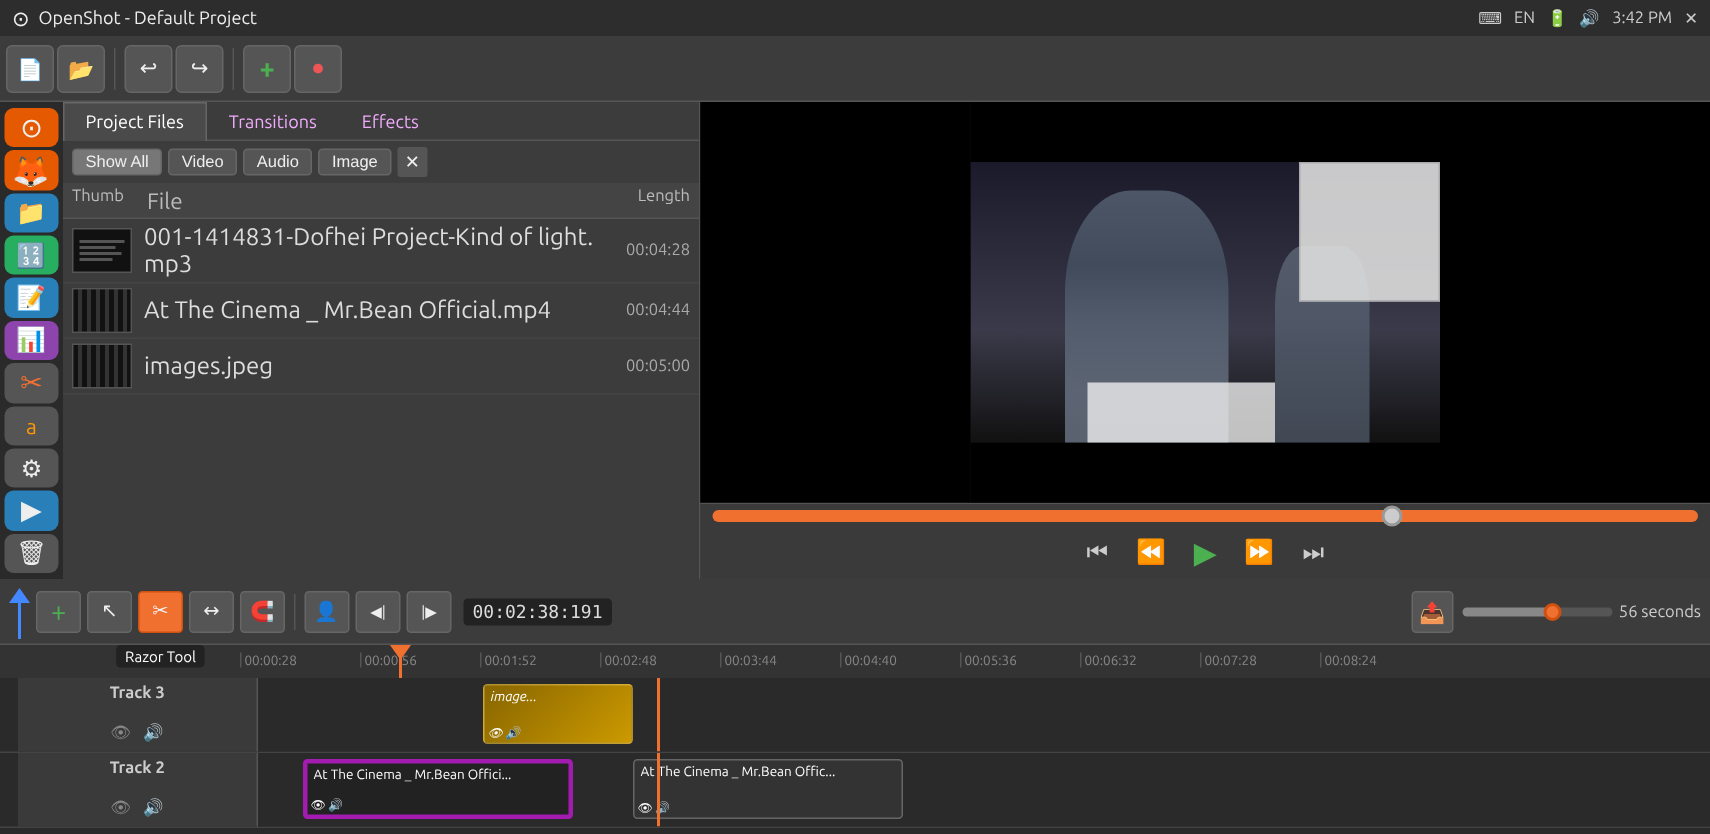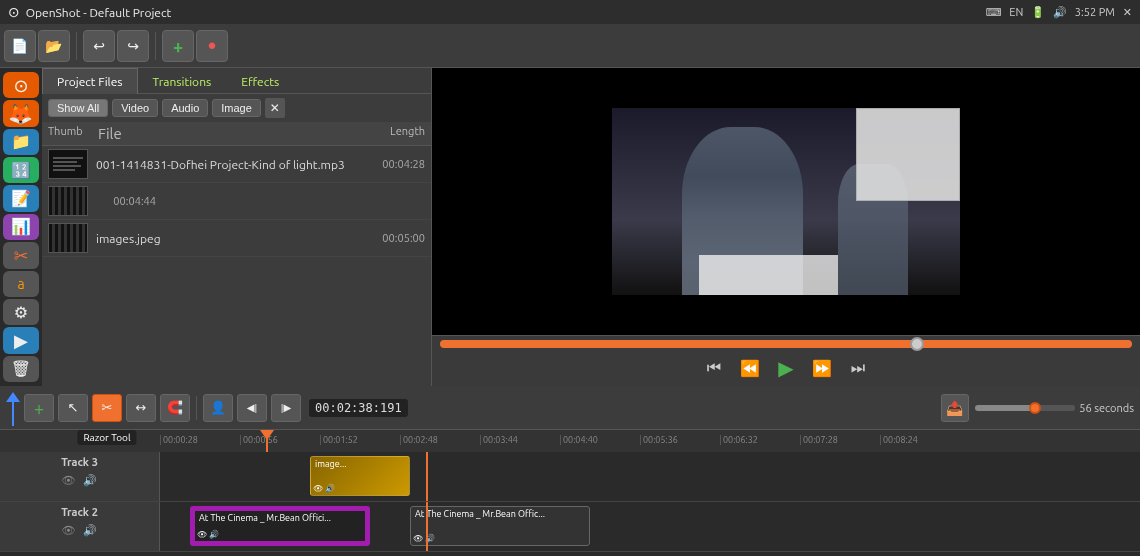--- a/index.html
+++ b/index.html
@@ -81,40 +81,40 @@
       font-size: 18px;
     }
     .sidebar-app-icon.orange { background: #e55a00; }
     .sidebar-app-icon.blue { background: #2980b9; }
     .sidebar-app-icon.green { background: #27ae60; }
     .sidebar-app-icon.purple { background: #8e44ad; }
     .sidebar-app-icon.dark { background: #555; }
 
     
     #project-panel {
-      width: 390px;
+      width: 425px;
       background: #3c3c3c;
       display: flex;
       flex-direction: column;
       flex-shrink: 0;
       border-right: 1px solid #555;
     }
 
     
     #panel-tabs {
       display: flex;
       background: #3c3c3c;
       border-bottom: 1px solid #555;
       flex-shrink: 0;
     }
     .panel-tab {
       padding: 6px 14px;
       cursor: pointer;
       font-size: 12px;
-      color: #bef264;
+      color: #f0abfc;
       border: 1px solid transparent;
       border-bottom: none;
       margin-bottom: -1px;
     }
     .panel-tab.active {
       background: #4a4a4a;
       border-color: #666;
       color: #fff;
     }
 
@@ -183,21 +183,21 @@
       background: #111;
       border: 1px solid #555;
       margin-right: 8px;
       flex-shrink: 0;
       display: flex; align-items: center; justify-content: center;
     }
     .file-thumb-audio {
       background: #111;
       display: flex; align-items: center; justify-content: center;
     }
-    .file-name { flex: 1; font-size: 12px; color: #ddd; word-break: break-all; }
+    .file-name { flex: 1; font-size: 16px; color: #ddd; word-break: break-all; }
     .file-length { width: 60px; text-align: right; font-size: 11px; color: #aaa; }
 
     
     #video-panel {
       flex: 1;
       background: #3c3c3c;
       display: flex;
       flex-direction: column;
     }
 
@@ -413,21 +413,22 @@
     }
     .track-header {
       width: 160px;
       background: #3a3a3a;
       display: flex;
       align-items: center;
       padding: 4px 8px;
       flex-shrink: 0;
       border-right: 1px solid #555;
       flex-direction: column;
-      justify-content: flex-start;
+      justify-content: space-between;
+      margin-left: 12px;
     }
     .track-name { font-size: 11px; color: #ccc; font-weight: bold; }
     .track-controls { display: flex; gap: 4px; margin-top: 3px; }
     .track-ctrl-btn {
       width: 18px; height: 18px;
       background: none;
       border: none;
       cursor: pointer;
       color: #888;
       font-size: 11px;
@@ -450,21 +451,21 @@
       overflow: hidden;
       border: 1px solid rgba(255,255,255,0.2);
       display: flex;
       align-items: center;
       font-size: 9px;
       color: #fff;
       padding: 0 4px;
       cursor: pointer;
     }
     .clip-video { background: linear-gradient(135deg, #1a1a1a 25%, #333 25%, #333 50%, #1a1a1a 50%, #1a1a1a 75%, #333 75%); background-size: 8px 8px; }
-    .clip-image { background: linear-gradient(135deg, #886600 0%, #cc9900 100%); }
+    .clip-image { background: linear-gradient(135deg, #886600 0%, #cc9900 100%); font-style: italic; }
     .clip-icons {
       display: flex;
       gap: 2px;
       position: absolute;
       bottom: 2px;
       left: 2px;
       font-size: 8px;
     }
     .clip-label {
       position: absolute;
@@ -515,21 +516,21 @@
 <div id="titlebar">
   <div id="titlebar-left">
     <span style="font-size:14px;">⊙</span>
     <span>OpenShot - Default Project</span>
   </div>
   <div id="titlebar-right">
     <span class="tray-icon">⌨</span>
     <span class="tray-icon">EN</span>
     <span class="tray-icon">🔋</span>
     <span class="tray-icon">🔊</span>
-    <span class="tray-icon">3:52 PM</span>
+    <span class="tray-icon">3:42 PM</span>
     <span class="tray-icon" style="cursor:pointer;">✕</span>
   </div>
 </div>
 
 <div id="toolbar">
   <div class="toolbar-btn" title="New">📄</div>
   <div class="toolbar-btn" title="Open">📂</div>
   <div class="toolbar-separator"></div>
   <div class="toolbar-btn" title="Undo">↩</div>
   <div class="toolbar-btn" title="Redo">↪</div>
@@ -588,20 +589,21 @@
           </div>
         </div>
         <div class="file-name">001-1414831-Dofhei Project-Kind of light.mp3</div>
         <div class="file-length">00:04:28</div>
       </div>
 
       <div class="file-row">
         <div class="file-thumb" style="background:#000;">
           <div style="width:100%; height:100%; background: repeating-linear-gradient(90deg, #111 0px, #111 3px, #333 3px, #333 6px);"></div>
         </div>
+        <div class="file-name">At The Cinema _ Mr.Bean Official.mp4</div>
         <div class="file-length">00:04:44</div>
       </div>
 
       <div class="file-row">
         <div class="file-thumb" style="background:#000;">
           <div style="width:100%; height:100%; background: repeating-linear-gradient(90deg, #111 0px, #111 3px, #333 3px, #333 6px);"></div>
         </div>
         <div class="file-name">images.jpeg</div>
         <div class="file-length">00:05:00</div>
       </div>
@@ -735,21 +737,21 @@
           <div class="track-name">Track 2</div>
           <div class="track-controls">
             <button class="track-ctrl-btn" title="Toggle Visibility">👁</button>
             <button class="track-ctrl-btn" title="Toggle Mute">🔊</button>
           </div>
         </div>
         <div class="track-content">
 
           <div style="position:absolute; left:266px; top:0; bottom:0; width:2px; background:#f07030; z-index:10; pointer-events:none;"></div>
 
-          <div class="clip clip-video" style="left: 30px; width: 180px; background:#222; border:5px solid #a21caf;">
+          <div class="clip clip-video" style="left: 30px; width: 180px; background:#222; border:3px solid #a21caf;">
             <span class="clip-label">At The Cinema _ Mr.Bean Offici...</span>
             <div class="clip-icons">
               <span>👁</span>
               <span>🔊</span>
             </div>
           </div>
 
           <div class="clip clip-video" style="left: 250px; width: 180px; background:#333; border:1px solid #666;">
             <span class="clip-label">At The Cinema _ Mr.Bean Offic...</span>
             <div class="clip-icons">

